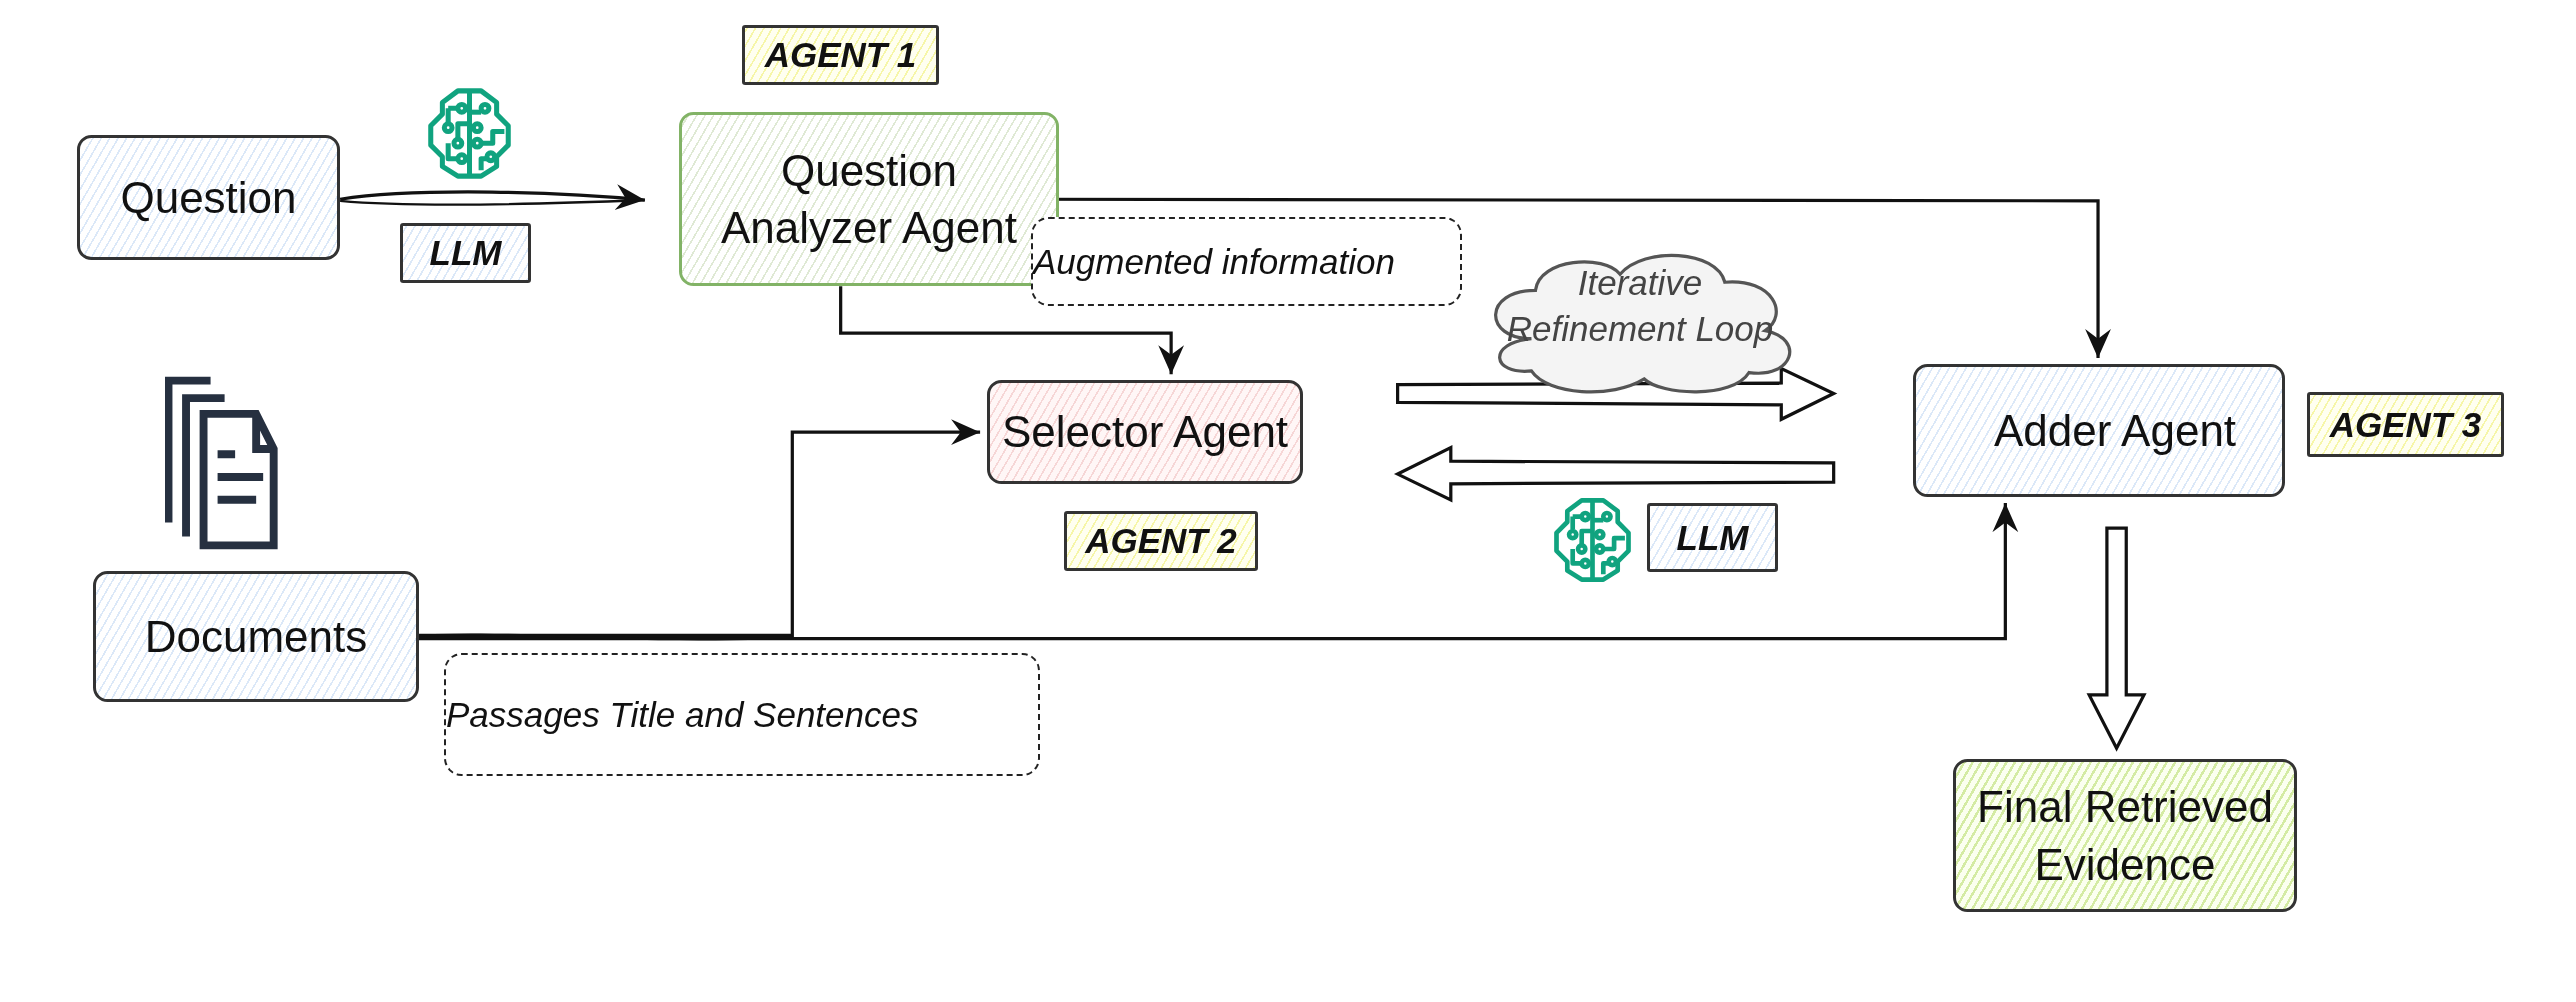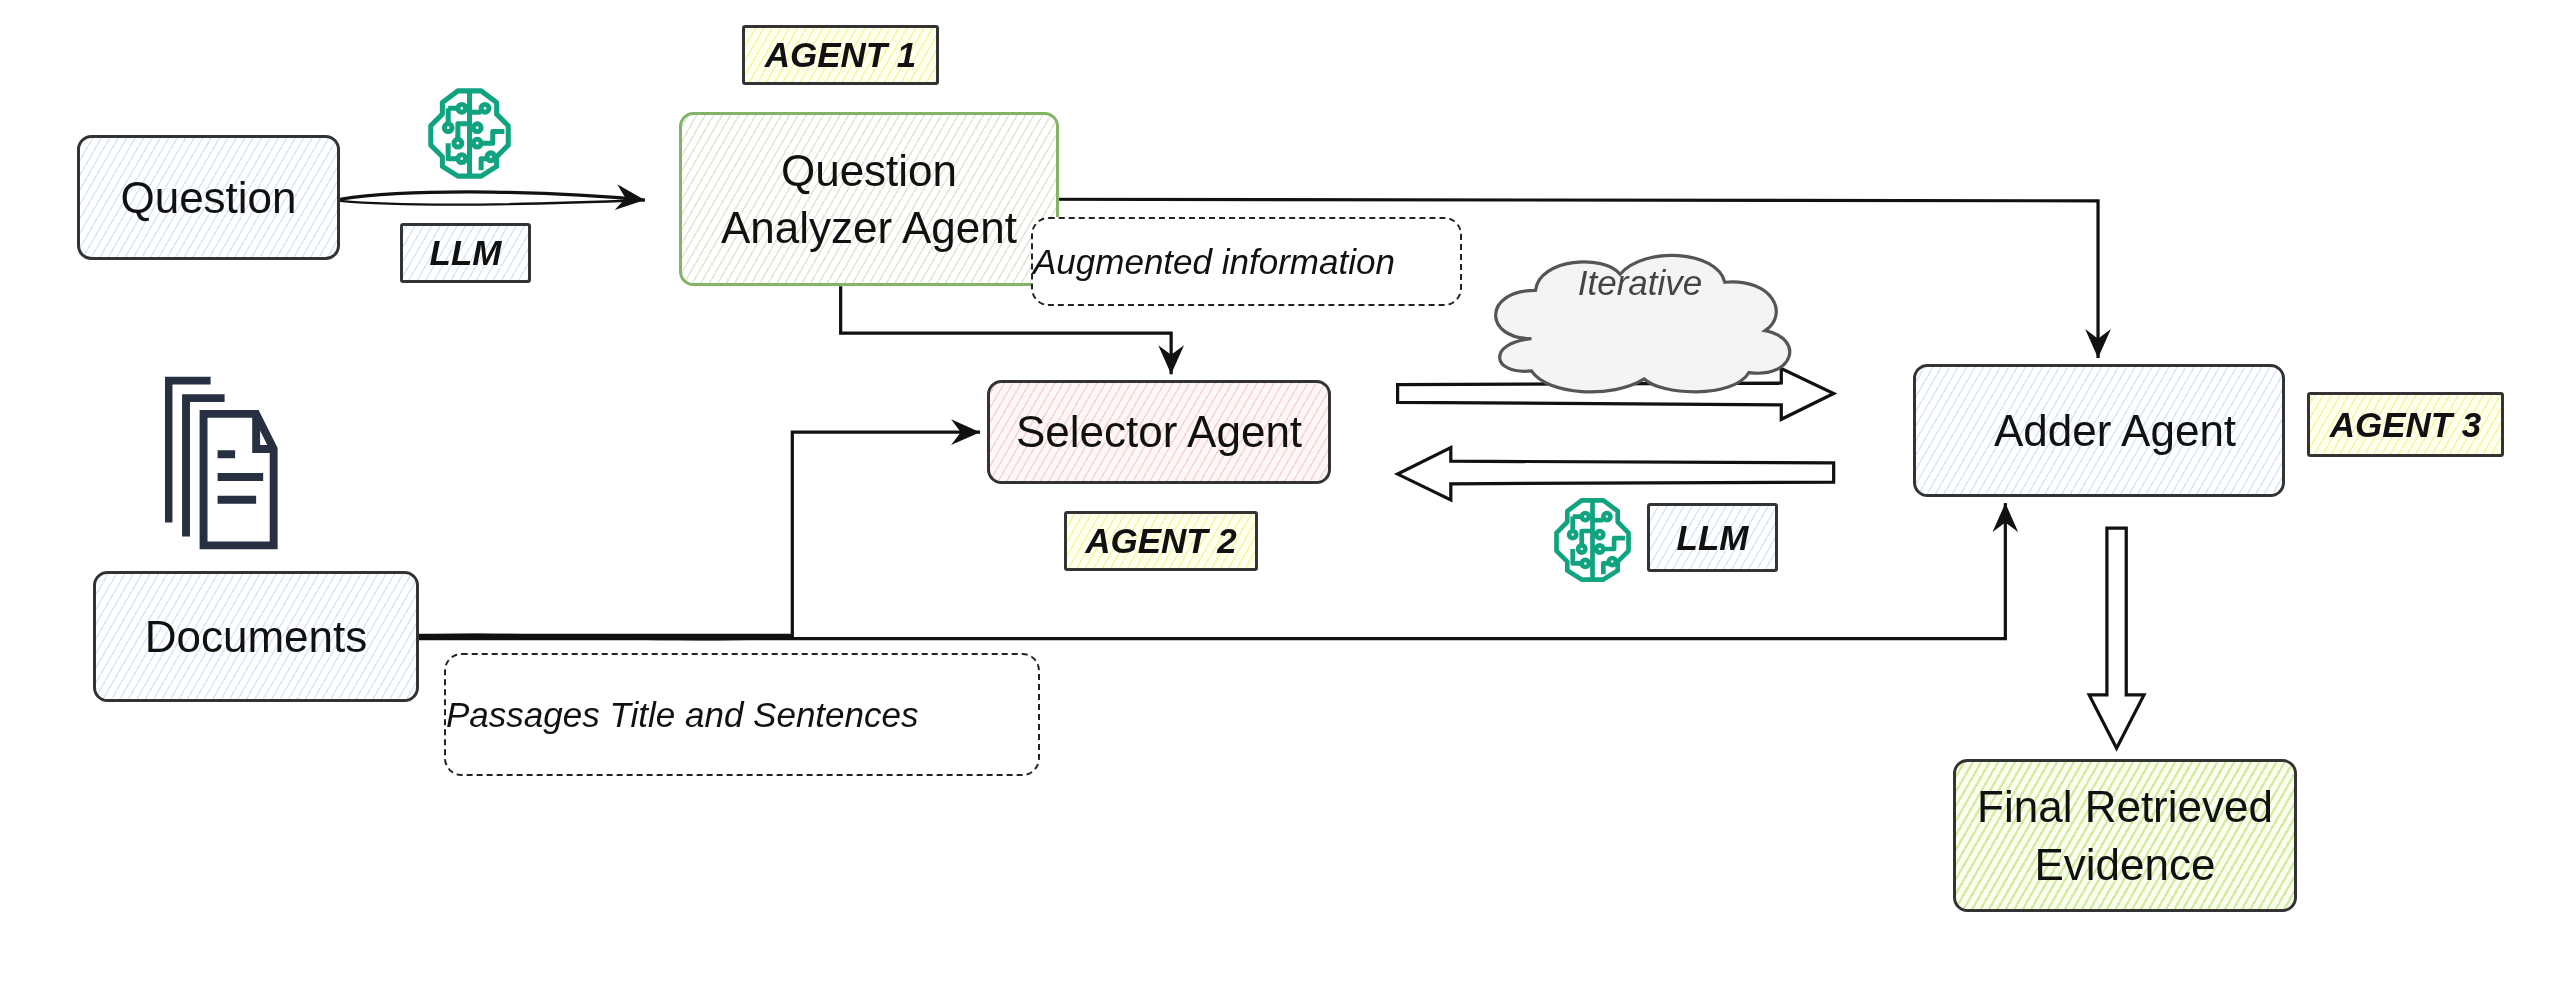--- a/index.html
+++ b/index.html
@@ -101,21 +101,21 @@
 </svg>
 
 <div class="node hatch-blue big" style="left:77px;top:135px;width:263px;height:125px;">
   <span>Question</span>
 </div>
 
 <div class="node hatch-green big" style="left:651px;top:112px;width:380px;height:174px;border-color:#82b366;margin-left:28px;">
   <span style="padding:0 16px;">Question Analyzer Agent</span>
 </div>
 
-<div class="node hatch-red big" style="left:987px;top:380px;width:344px;height:104px;">
+<div class="node hatch-red big" style="left:987px;top:380px;width:316px;height:104px;">
   <span>Selector Agent</span>
 </div>
 
 <div class="node hatch-blue big" style="left:1913px;top:364px;width:372px;height:133px;padding-left:32px;">
   <span>Adder Agent</span>
 </div>
 
 <div class="node hatch-blue big" style="left:77px;top:571px;width:326px;height:131px;margin-left:16px;">
   <span>Documents</span>
 </div>
@@ -142,14 +142,15 @@
 
 <div class="note" style="left:1031px;top:217px;width:431px;height:89px;">
   <span>Augmented information</span>
 </div>
 <div class="note" style="left:444px;top:653px;width:596px;height:123px;">
   <span>Passages Title and Sentences</span>
 </div>
 
 <div class="cloud-text" style="left:1475px;top:260px;width:330px;">
   <div>Iterative</div>
+  <div>Refinement Loop</div>
 </div>
 
 
 </body></html>

